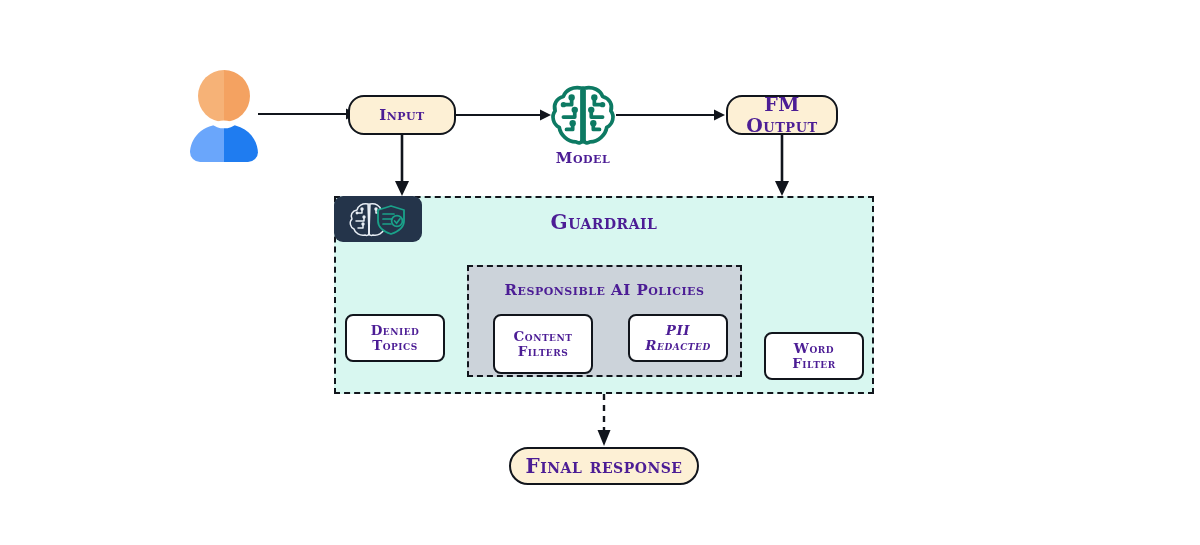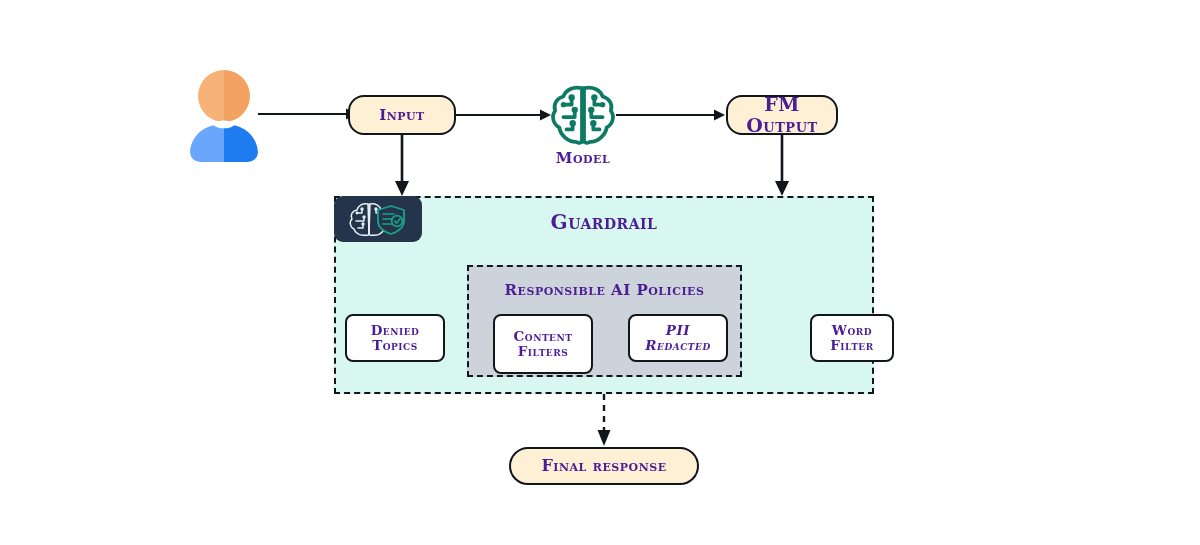--- a/index.html
+++ b/index.html
@@ -221,29 +221,29 @@
   <div class="abs filter-box" style="left:493px; top:314px; width:100px; height:60px;">
     <span class="node-label">Content
 Filters</span>
   </div>
 
   <div class="abs filter-box" style="left:628px; top:314px; width:100px; height:48px;font-style:italic;">
     <span class="node-label">PII
 Redacted</span>
   </div>
 
-  <div class="abs filter-box" style="left:764px; top:314px; width:84px; height:48px;margin-left:46px;">
+  <div class="abs filter-box" style="left:764px; top:332px; width:100px; height:48px;">
     <span class="node-label">Word
 Filter</span>
   </div>
 
   <div class="abs" style="left:594px; top:394px; width:20px; height:54px;">
     <svg width="20" height="54" viewBox="0 0 20 54" class="arrow">
       <line x1="10" y1="0" x2="10" y2="38" stroke="#11151c" stroke-width="2.4" stroke-dasharray="6 5"></line>
       <polygon points="3.5,36 16.5,36 10,52" fill="#11151c"></polygon>
     </svg>
   </div>
 
   <div class="abs pill round" style="left:509px; top:447px; width:190px; height:38px;">
-    <span class="node-label" style="font-size:16px;">Final response</span>
+    <span class="node-label" style="font-size:20px;">Final response</span>
   </div>
 
 </div>
 
 </body></html>

